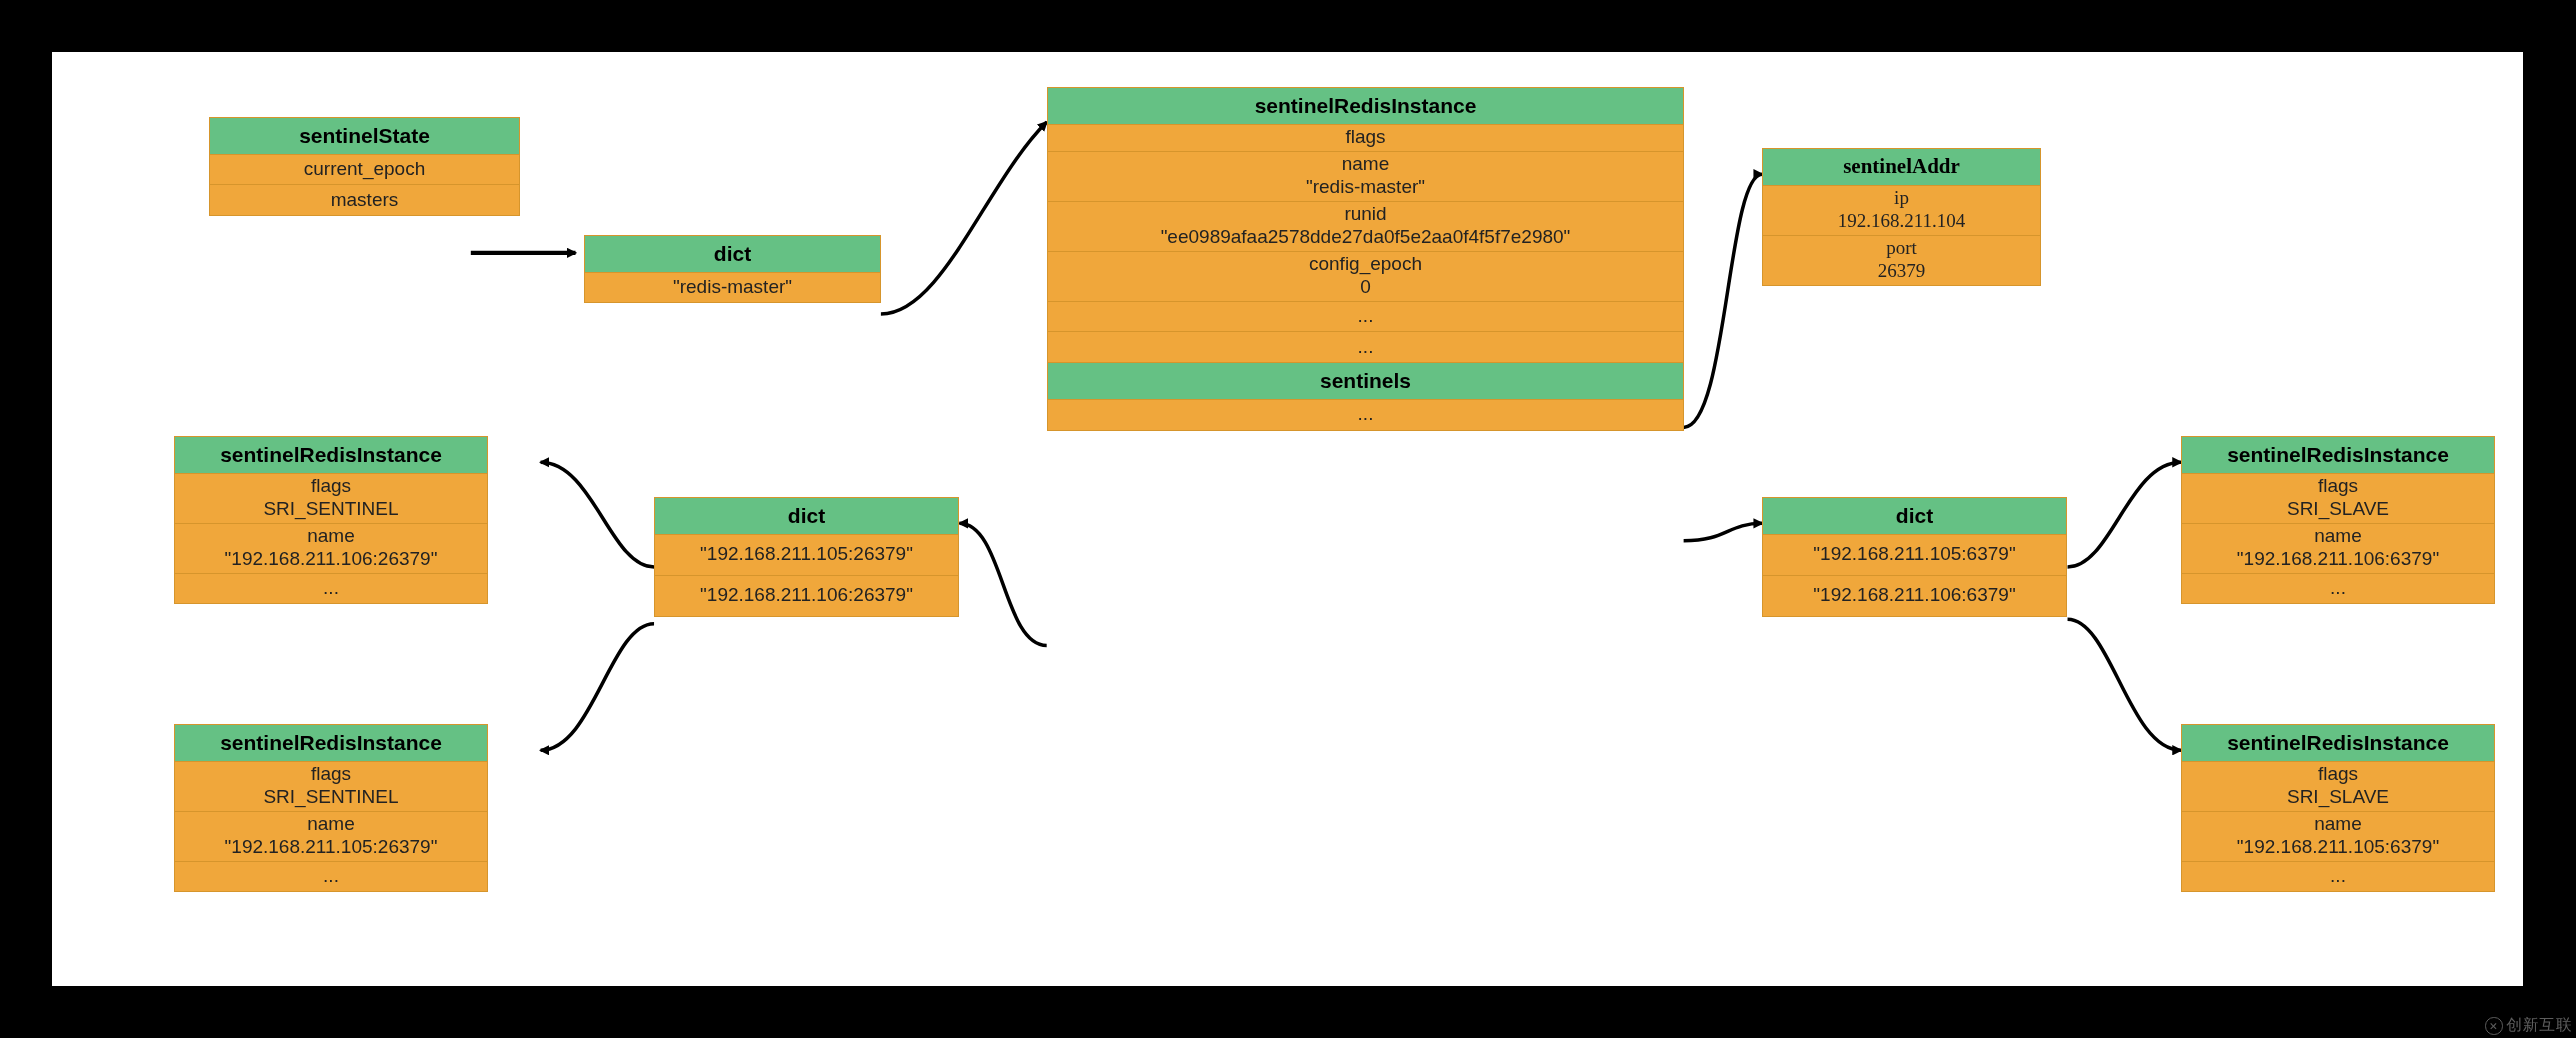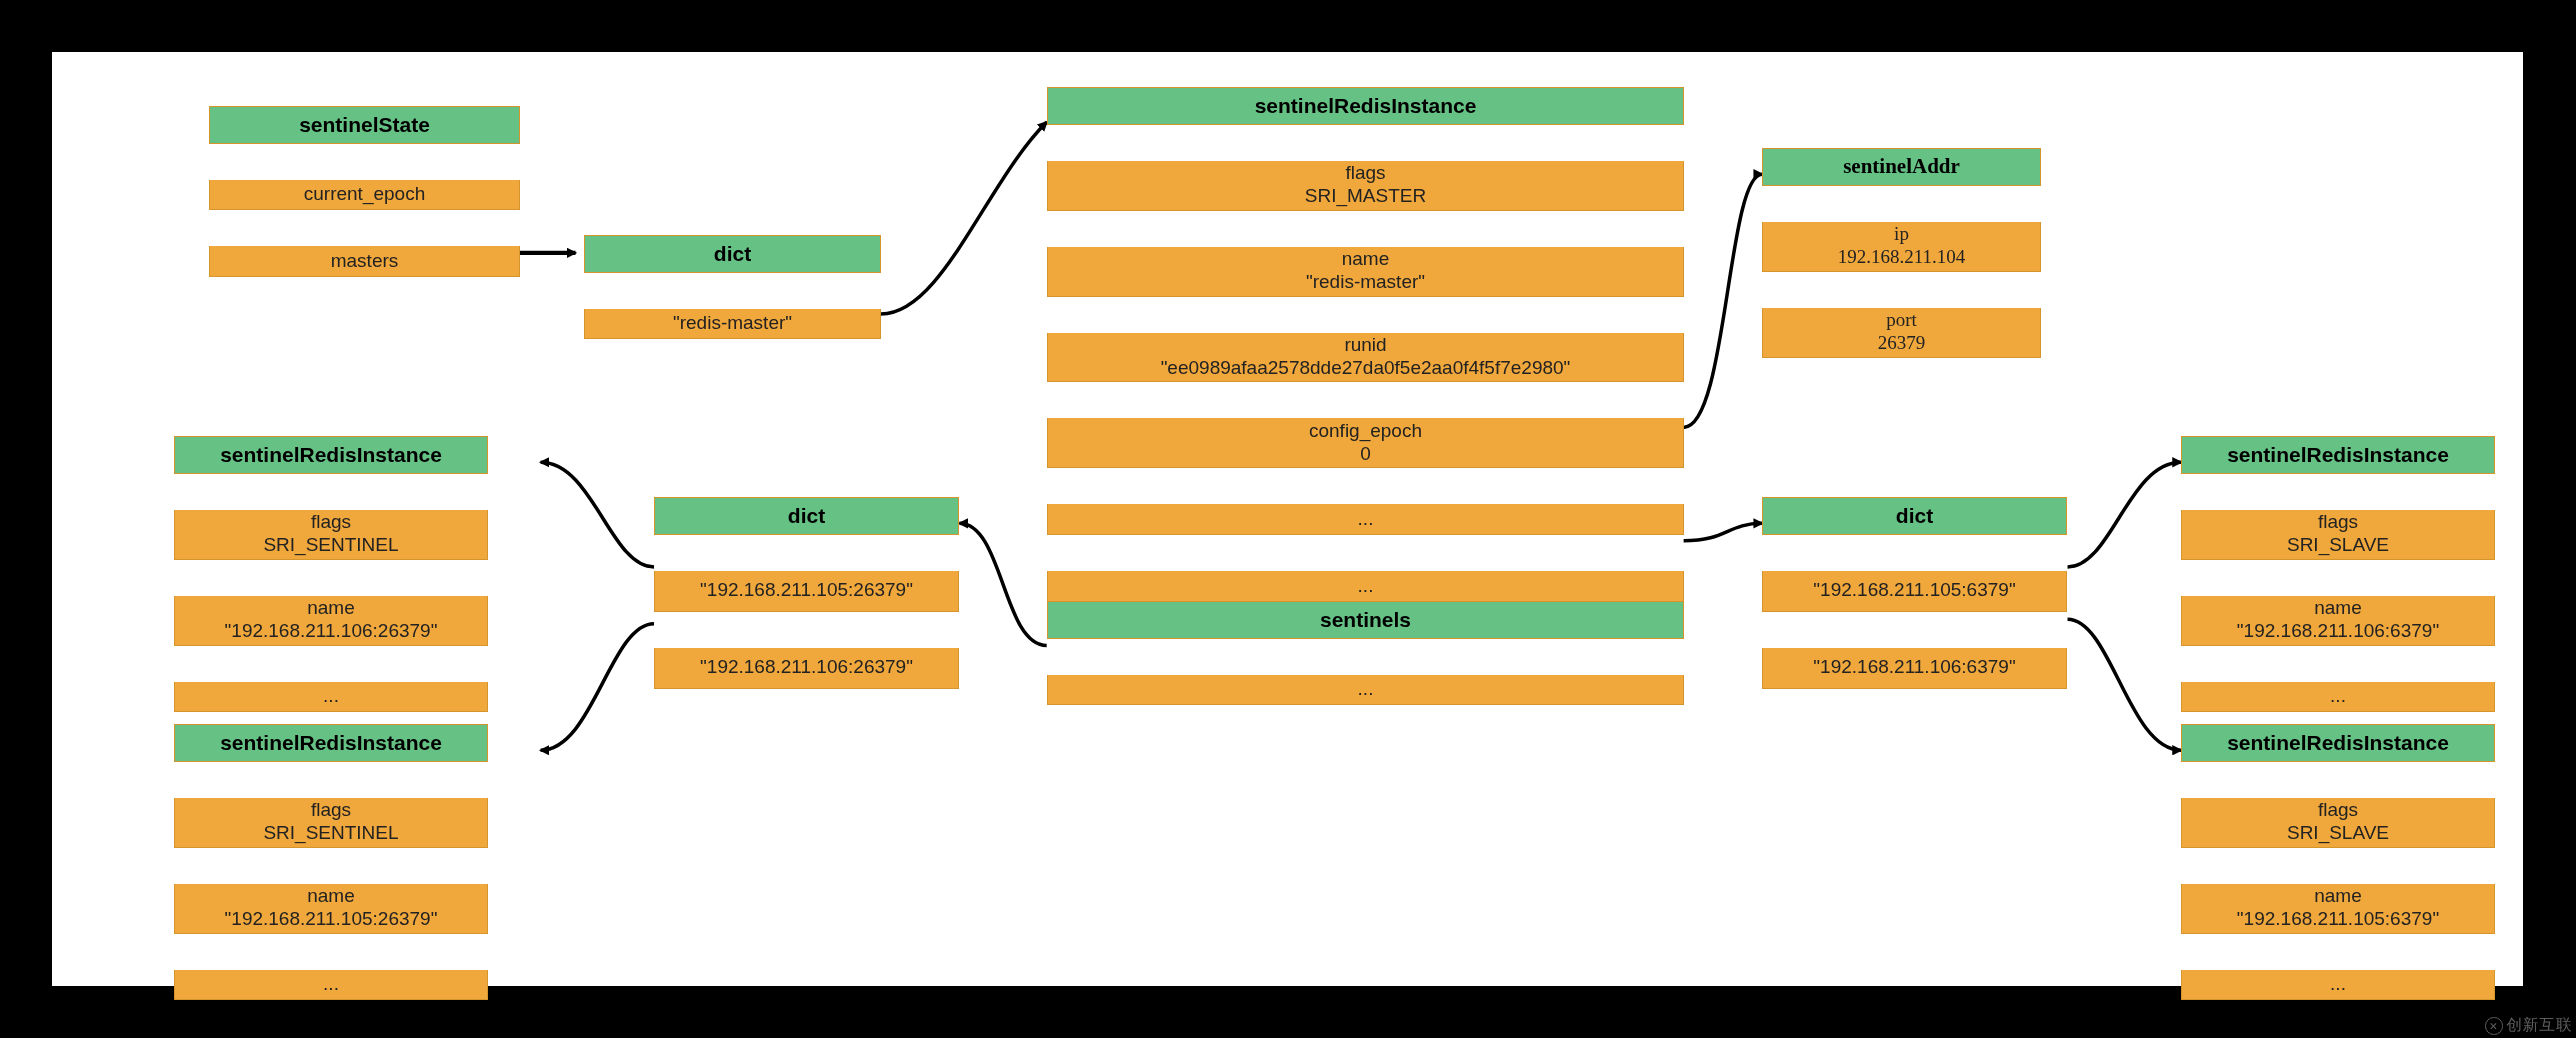--- a/index.html
+++ b/index.html
@@ -34,21 +34,20 @@
     line-height: 1.2;
   }
   .cell {
     background: #f0a73b;
     border: 1.7px solid #d6952c;
     color: #222;
     padding: 3.5px 3.5px;
     font-size: 19px;
     line-height: 1.2;
     border-top: none;
-    margin-top: 36px;
   }
   .cell.twoline { padding: 1.7px 3.5px; }
 
   svg.arrows {
     position: absolute;
     left: 0; top: 0;
     width: 2471px; height: 934px;
     pointer-events: none;
   }
 
@@ -93,36 +92,35 @@
 
     <path d="M 2310 650 C 2360 650 2380 800 2440 800" stroke="#000" stroke-width="4" fill="none" marker-end="url(#ah)"></path>
 
     <path d="M 1140 680 C 1090 680 1090 540 1040 540" stroke="#000" stroke-width="4" fill="none" marker-end="url(#ah)"></path>
 
     <path d="M 690 590 C 640 590 620 470 560 470" stroke="#000" stroke-width="4" fill="none" marker-end="url(#ah)"></path>
 
     <path d="M 690 655 C 640 655 620 800 560 800" stroke="#000" stroke-width="4" fill="none" marker-end="url(#ah)"></path>
   </svg>
 
-  <div class="box" style="left:157px; top:54px; width:311px;">
+  <div class="box" style="left:157px; top:65px; width:311px;">
     <div class="hdr">sentinelState</div>
     <div class="cell">current_epoch</div>
     <div class="cell">masters</div>
   </div>
 
   <div class="box" style="left:532px; top:183px; width:297px;">
     <div class="hdr">dict</div>
     <div class="cell">"redis-master"</div>
   </div>
 
   <div class="box" style="left:995px; top:35px; width:637px;">
     <div class="hdr">sentinelRedisInstance</div>
     <div class="cell twoline">
       <div>flags</div>
-      <div>SRI_MASTER</div>
     </div>
     <div class="cell twoline">
       <div>name</div>
       <div>"redis-master"</div>
     </div>
     <div class="cell twoline">
       <div>runid</div>
       <div>"ee0989afaa2578dde27da0f5e2aa0f4f5f7e2980"</div>
     </div>
     <div class="cell twoline">

